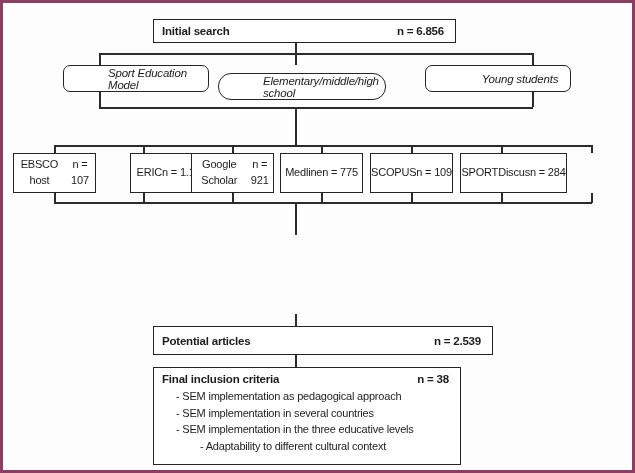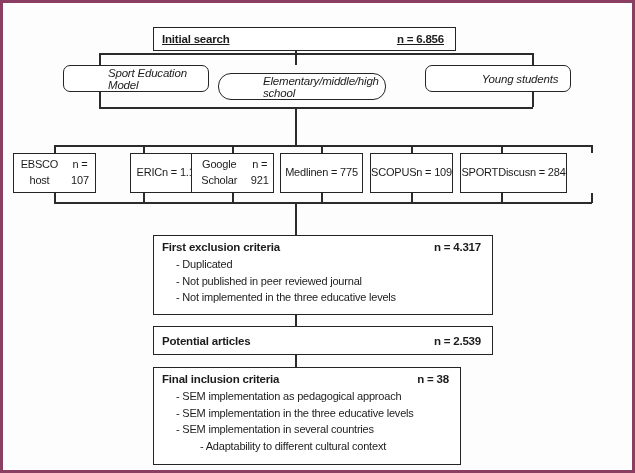--- a/index.html
+++ b/index.html
@@ -57,21 +57,21 @@
     <div class="vl" style="left:408px;top:190px;height:10px;"></div>
     <div class="vl" style="left:498px;top:190px;height:10px;"></div>
     <div class="vl" style="left:588px;top:190px;height:10px;"></div>
     <div class="hl" style="left:51px;top:199px;width:538px;"></div>
     <div class="vl" style="left:292px;top:199px;height:33px;"></div>
 
     <div class="vl" style="left:292px;top:311px;height:12px;"></div>
     <div class="vl" style="left:292px;top:351px;height:13px;"></div>
   </div>
 
-  <div class="box bar" style="left:150px;top:24px;width:303px;height:24px;text-decoration:underline;">
+  <div class="box bar" style="left:150px;top:16px;width:303px;height:24px;">
     <span>Initial search</span>
     <span>n = 6.856</span>
   </div>
 
   <div class="box rounded" style="left:60px;top:62px;width:146px;height:27px;">
     <span>Sport Education Model</span>
   </div>
   <div class="box rounded" style="left:215px;top:70px;width:168px;height:27px;border-radius:13px;">
     <span>Elementary/middle/high school</span>
   </div>
@@ -97,43 +97,32 @@
   </div>
   <div class="box db" style="left:367px;top:150px;width:83px;height:40px;">
     <span>SCOPUS</span>
     <span>n = 109</span>
   </div>
   <div class="box db" style="left:457px;top:150px;width:107px;height:40px;">
     <span>SPORTDiscus</span>
     <span>n = 284</span>
   </div>
 
-  <div class="box" style="left:150px;top:232px;width:340px;height:80px;">
-    <div class="crit-header">
-      <span>First exclusion criteria</span>
-      <span>n = 4.317</span>
-    </div>
-    <ul class="crit-list">
-      <li>- Duplicated</li>
-      <li>- Not published in peer reviewed journal</li>
-      <li>- Not implemented in the three educative levels</li>
-    </ul>
-  </div>
 
   <div class="box bar" style="left:150px;top:323px;width:340px;height:29px;">
     <span>Potential articles</span>
     <span>n = 2.539</span>
   </div>
 
   <div class="box" style="left:150px;top:364px;width:308px;height:98px;">
     <div class="crit-header">
       <span>Final inclusion criteria</span>
       <span>n = 38</span>
     </div>
     <ul class="crit-list">
       <li>- SEM implementation as pedagogical approach</li>
+      <li>- SEM implementation in several countries</li>
       <li>- SEM implementation in the three educative levels</li>
-      <li>- SEM implementation in several countries</li>
       <li class="indent-more">- Adaptability to different cultural context</li>
     </ul>
   </div>
 
 </div>
 
 </body></html>

